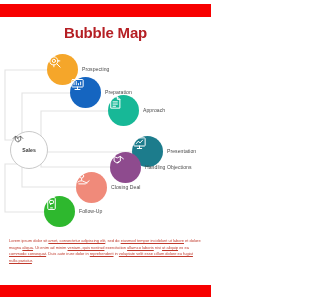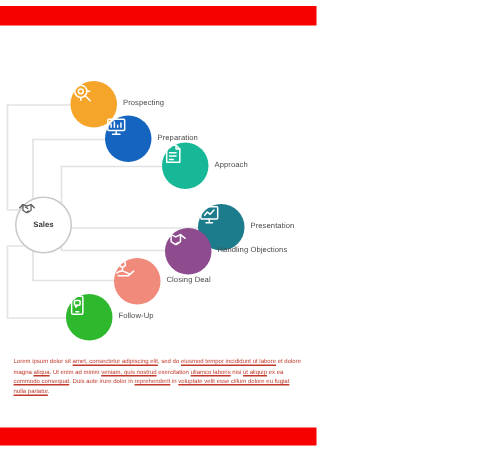--- a/index.html
+++ b/index.html
@@ -74,20 +74,21 @@
   .footer-text u{text-decoration:underline;}
 </style>
 </head>
 <body>
 
 <div class="page">
 
   <div class="rule rule-top"></div>
   <div class="rule rule-bottom"></div>
 
+  <div class="title">Bubble Map</div>
 
   <div class="stage">
 
     <svg width="211" height="186">
       <g stroke="#e3e3e3" stroke-width="1.1" fill="none" stroke-linecap="square">
 
         <path d="M29,92 L5,92 L5,22 L47,22"></path>
 
         <path d="M29,96 L22,96 L22,45 L70,45"></path>
 

